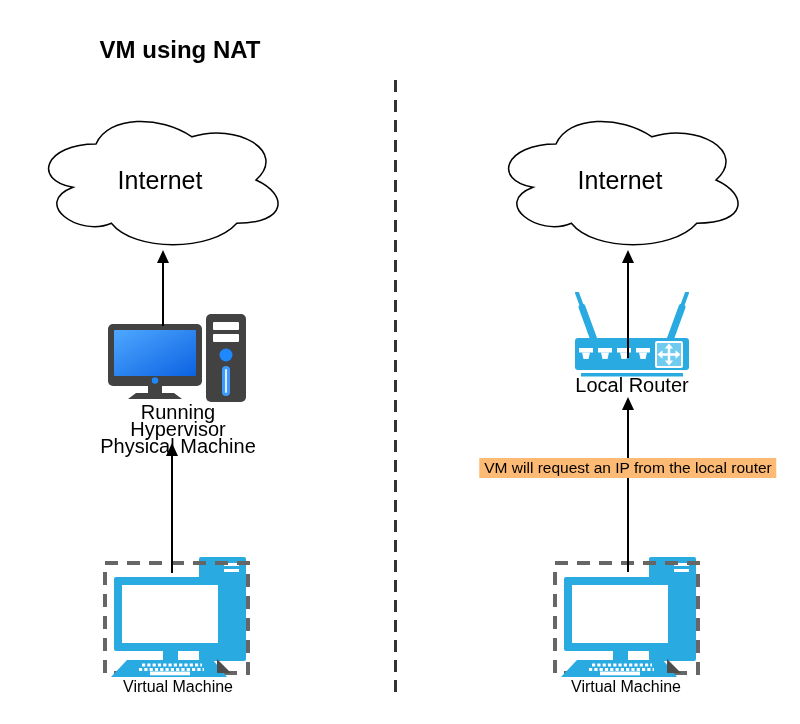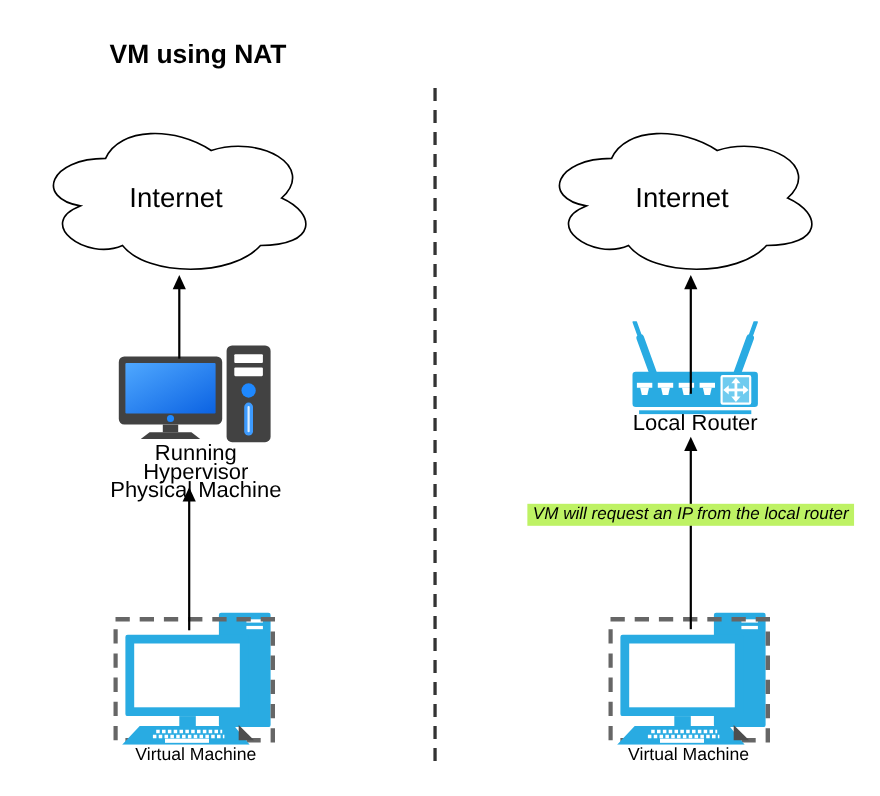--- a/index.html
+++ b/index.html
@@ -27,21 +27,21 @@
     position:absolute;top:0;left:50%;transform:translateX(-50%);
     width:0;height:0;
     border-left:6px solid transparent;border-right:6px solid transparent;
     border-bottom:13px solid #000;
   }
   .dev-label{
     position:absolute;text-align:center;font-size:20px;line-height:17px;z-index:4;
   }
   .annotation{
     position:absolute;transform:translateX(-50%);white-space:nowrap;
-    font-size:15.5px;font-style:italic;background:#bef264;padding:1px 5px;z-index:6;
+    font-size:15.5px;background:#fdba74;padding:1px 5px;z-index:6;
   }
   .divider{
     position:absolute;left:394px;top:80px;width:3px;height:612px;z-index:1;
     background:repeating-linear-gradient(to bottom,#333 0 12px,transparent 12px 20px);
   }
 </style>
 </head>
 <body>
 
 <div class="canvas">

